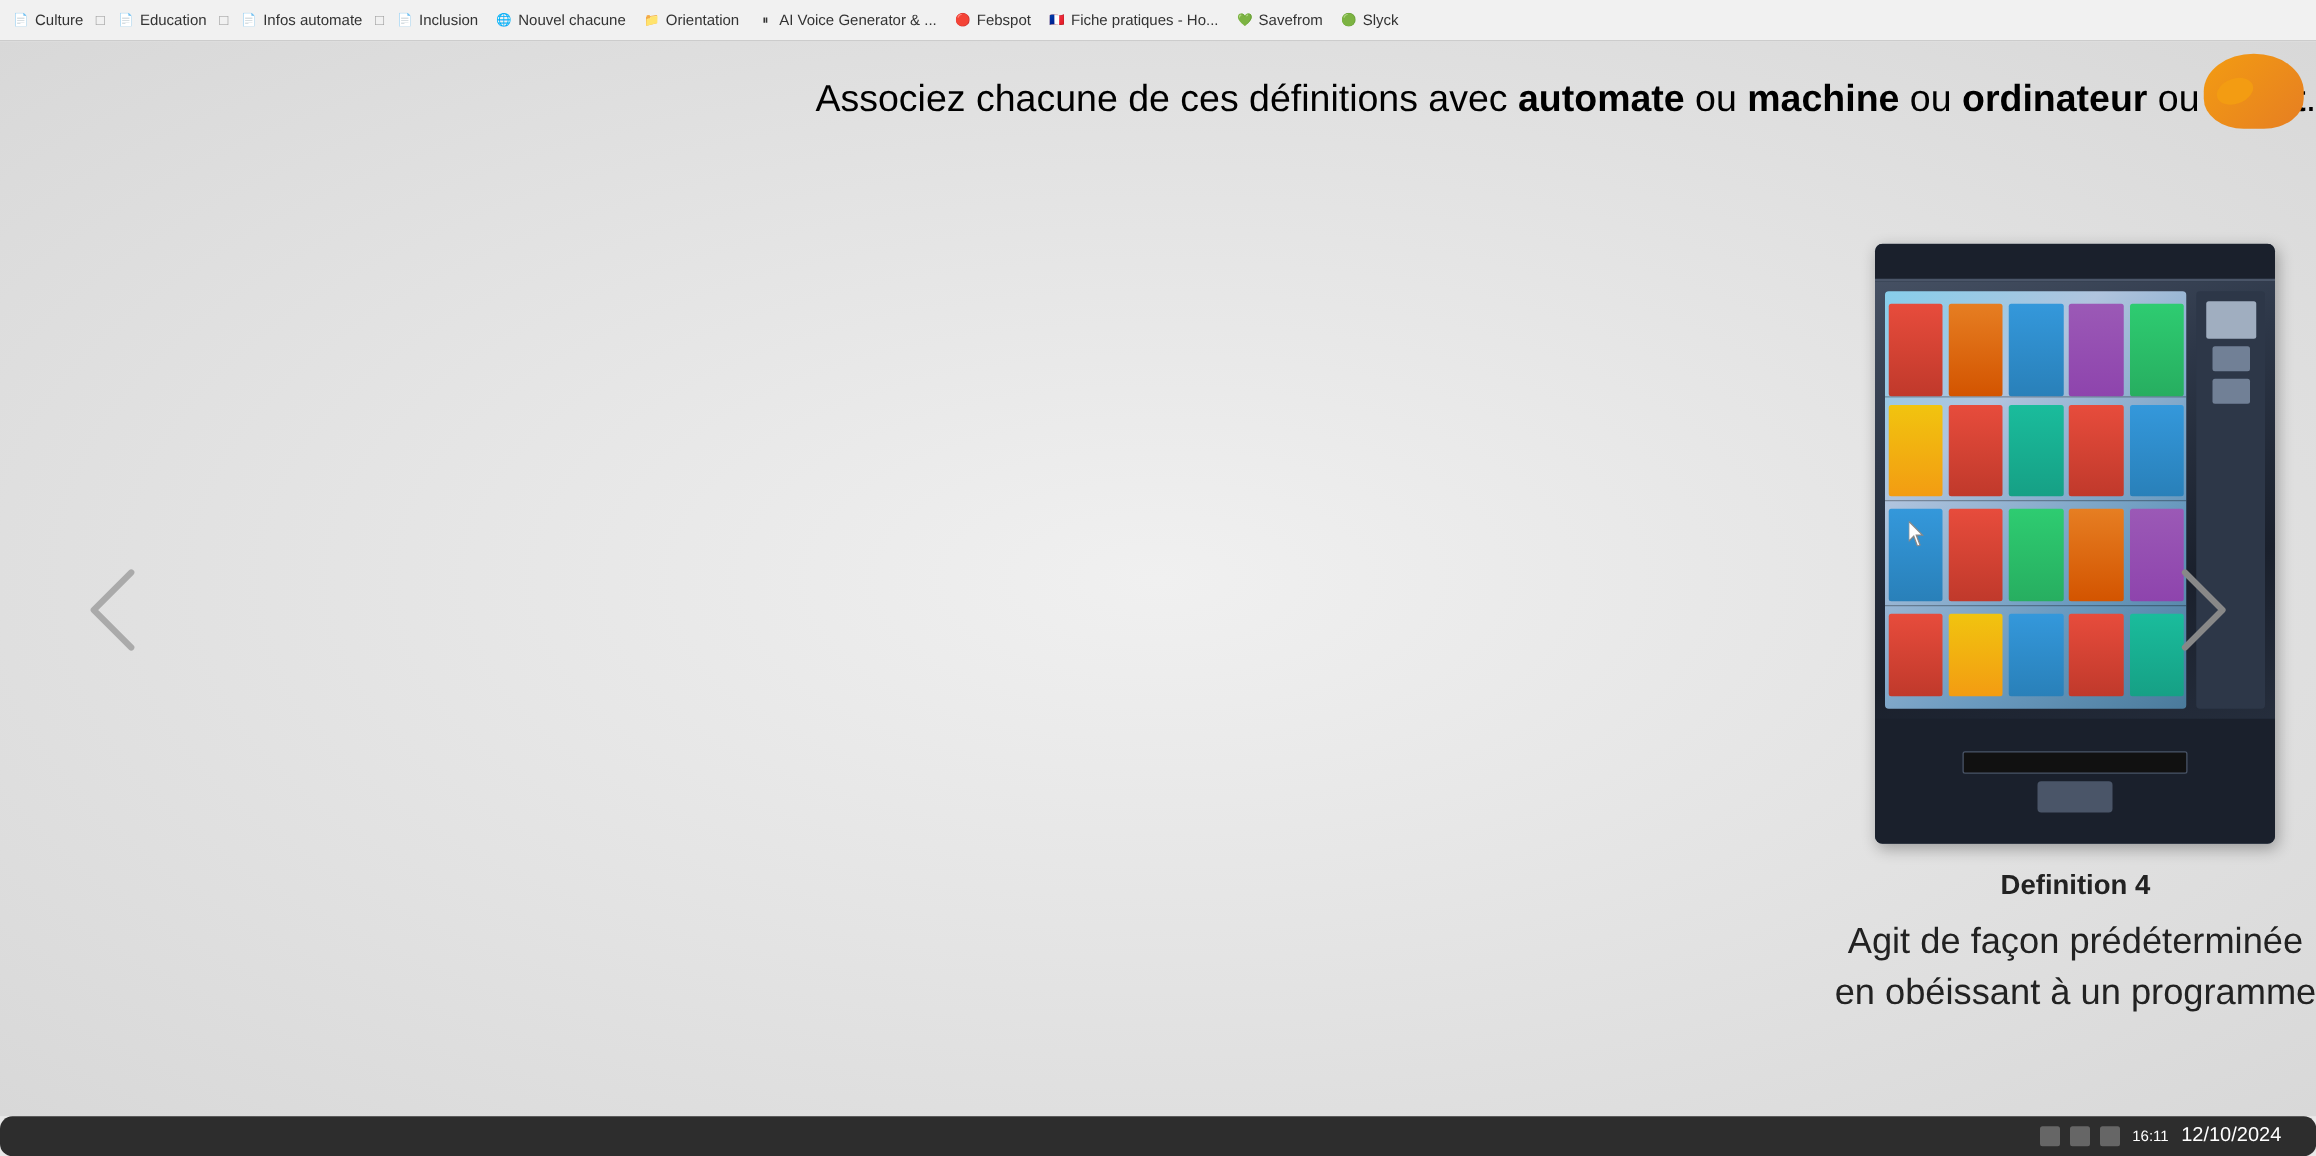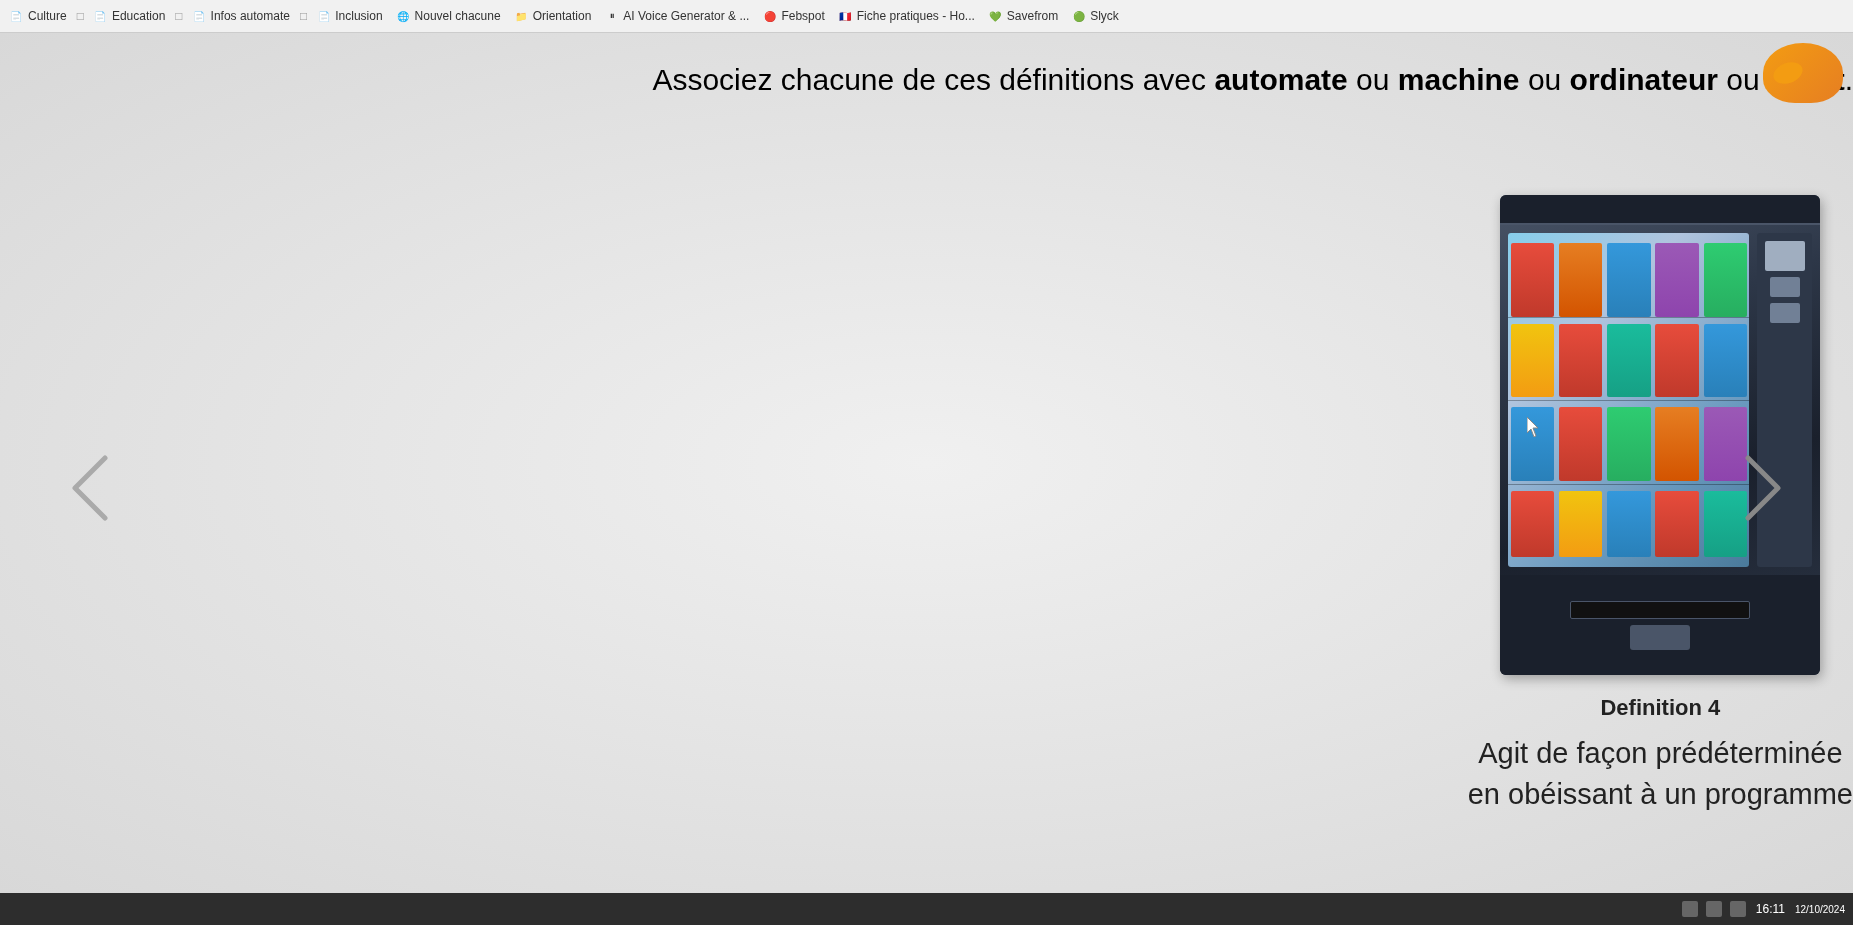--- a/index.html
+++ b/index.html
@@ -252,32 +252,33 @@
     .taskbar {
       position: absolute;
       bottom: 0;
       left: 0;
       width: 100%;
       height: 32px;
       background: #2d2d2d;
       display: flex;
       align-items: center;
       justify-content: flex-end;
-      padding: 0 8px;
+      padding: 0 28px;
       gap: 10px;
+      border-radius: 10px;
     }
 
     .taskbar-time {
       color: #fff;
       font-size: 12px;
     }
 
     .taskbar-date {
       color: #fff;
-      font-size: 10px;
+      font-size: 16px;
     }
 
     .taskbar-icons {
       display: flex;
       align-items: center;
       gap: 8px;
     }
 
     .taskbar-icon {
       width: 16px;

